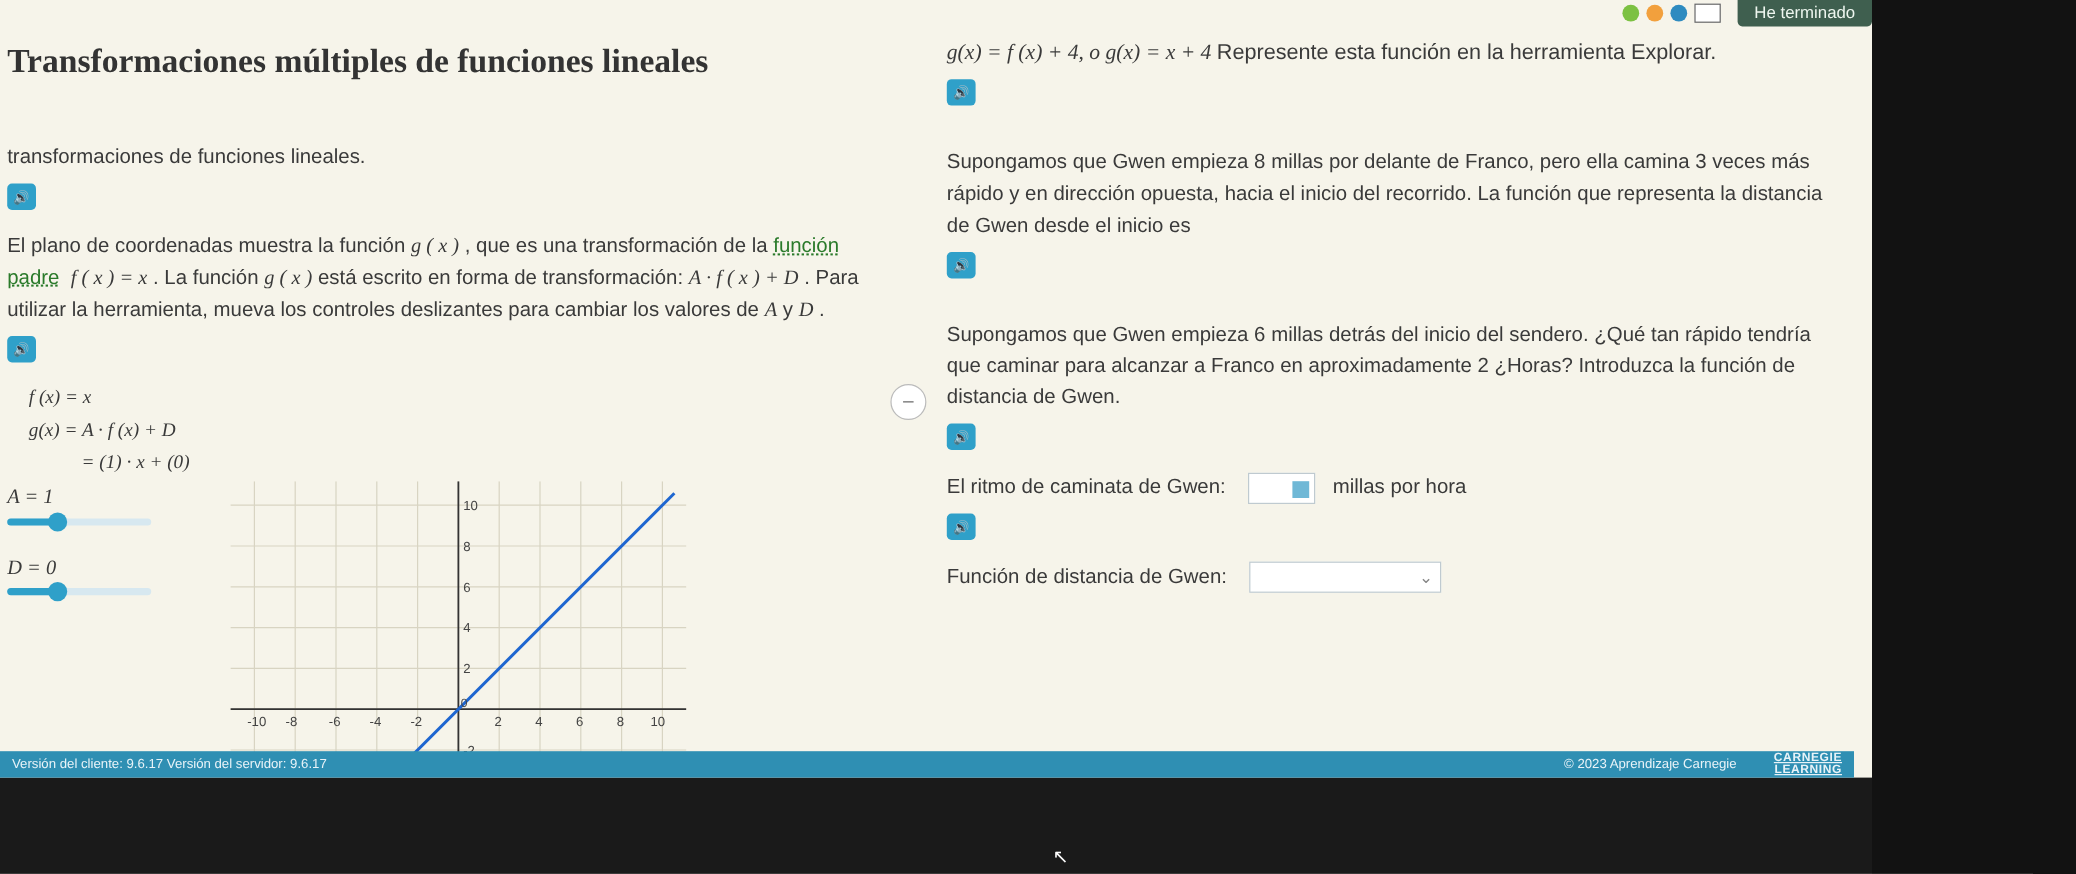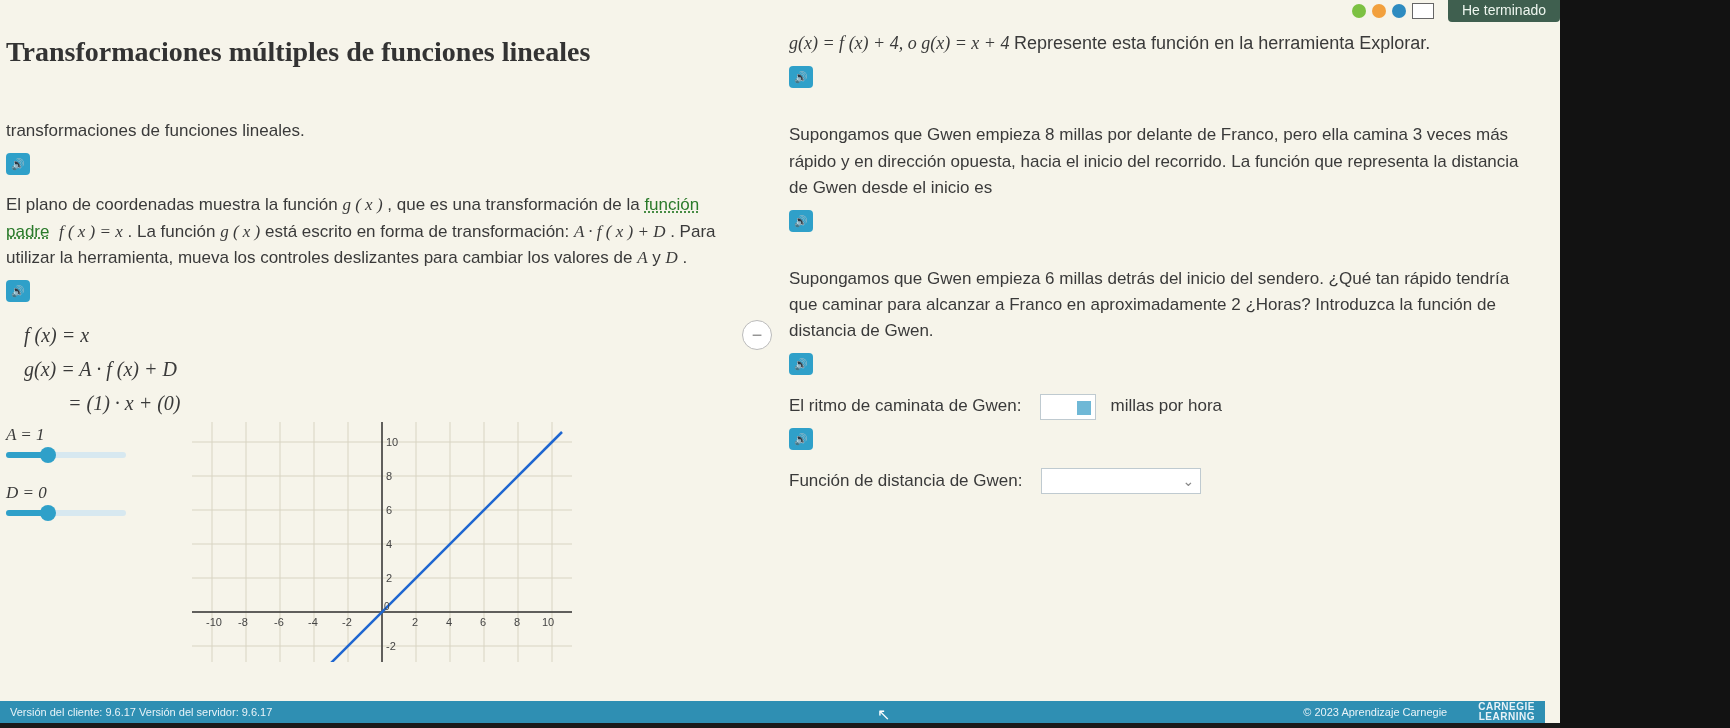--- a/index.html
+++ b/index.html
@@ -1,51 +1,51 @@
 <!DOCTYPE html>
 <html><head>
 <meta charset="utf-8">
 <style>
   * { box-sizing: border-box; margin: 0; padding: 0; }
   html, body { width: 1730px; height: 728px; font-family: "Segoe UI", Arial, sans-serif; background:#1a1a1a; overflow:hidden; }
   .stage { position:relative; width:1730px; height:728px; }
-  .page { position:absolute; left:0; top:0; width:1560px; height:723px; background:#f6f4ea; color:#333; }
+  .page { position:absolute; left:0; top:0; width:1560px; height:648px; background:#f6f4ea; color:#333; }
   .topbar { position:absolute; top:0; right:0; height:22px; display:flex; align-items:center; gap:6px; }
   .topbar .dot { width:14px; height:14px; border-radius:50%; }
   .dot-g{background:#7cc142;} .dot-o{background:#f2a03d;} .dot-b{background:#2e8bc0;}
   .flagbox{ width:22px; height:16px; border:1px solid #666; background:#fff; }
   .done-btn{ background:#3f5f4f; color:#eef6ef; font-size:14px; padding:2px 14px 4px; margin-left:8px; border-bottom-left-radius:4px; border-bottom-right-radius:4px;}
   .content{ position:absolute; top:30px; left:0; right:0; bottom:22px; display:flex; }
   .col{ flex:1; padding:0 22px 0 6px; font-size:17px; line-height:1.55; color:#3a3a3a;}
   .colR{ border-left:0; padding-left:30px; padding-right:40px;}
   h1.title{ font-family: Georgia, "Times New Roman", serif; font-weight:600; font-size:28px; color:#333; margin-bottom:18px;}
   .para{ margin-bottom:6px; }
   .linkish{ color:#2a7a2a; text-decoration: underline dotted; }
   .audio{ display:inline-block; width:24px; height:22px; background:#2fa0c9; border-radius:4px; color:#fff; font-size:12px; line-height:22px; text-align:center; vertical-align:middle;}
   .audio::before{ content:"🔊"; font-size:11px;}
   .math-i{ font-style:italic; font-family:Georgia,serif;}
-  .eqblock{ margin:14px 0 2px 18px; font-family:Georgia,serif; font-style:italic; font-size:20px; line-height:1.7;}
+  .eqblock{ margin:14px 0 2px 18px; font-family:Georgia,serif; font-style:italic; font-size:16px; line-height:1.7;}
   .sliders{ }
   .srow{ display:flex; align-items:flex-start; gap:16px;}
   .sleft{ width:170px;}
   .slabel{ font-family:Georgia,serif; font-style:italic; font-size:17px; margin-bottom:4px;}
   .track{ position:relative; width:120px; height:6px; background:#d7e8f0; border-radius:3px;}
   .trackfill{ position:absolute; left:0; top:0; bottom:0; width:38px; background:#2fa0c9; border-radius:3px;}
   .thumb{ position:absolute; left:34px; top:-5px; width:16px; height:16px; background:#2fa0c9; border-radius:50%;}
   .graphwrap{ position:relative; width:380px; height:240px;}
   svg.graph{ width:380px; height:240px;}
   .stepcircle{ position:absolute; left:-17px; top:290px; width:30px; height:30px; border-radius:50%; background:#fff; border:1px solid #bbb; color:#888; font-size:18px; line-height:28px; text-align:center;}
   .input-chip{ display:inline-block; border:1px solid #bfcad0; background:#fff; width:56px; height:26px; vertical-align:middle; position:relative;}
   .input-chip::after{ content:""; position:absolute; right:4px; top:6px; width:14px; height:14px; background:#6fb8d6;}
   .select-chip{ display:inline-block; border:1px solid #bfcad0; background:#fff; width:160px; height:26px; vertical-align:middle; position:relative;}
   .select-chip::after{ content:"⌄"; position:absolute; right:6px; top:2px; color:#888; font-size:14px;}
   .spacer{ height:16px;}
   .footer{ position:absolute; left:0; right:15px; bottom:0; height:22px; background:#2f8fb3; color:#e8f3f8; font-size:11px; display:flex; align-items:center; justify-content:space-between; padding:0 10px;}
   .footer .brand{ display:flex; gap:31px; align-items:center;}
-  .brandlogo{ font-weight:700; letter-spacing:.5px; font-size:10px; line-height:1; text-align:right;}
+  .brandlogo{ font-weight:700; letter-spacing:.5px; font-size:10px; line-height:1; text-align:right;text-decoration:underline;}
   .right-dark{ position:absolute; top:0; right:0; bottom:0; width:170px; background:#121212;}
   .cursor{ position:absolute; left:877px; bottom:4px; color:#fff; font-size:16px; pointer-events:none;}
   .colR .math-line{ font-family:Georgia,serif; font-size:18px;}
 </style>
 </head>
 <body>
 
 <div class="stage">
   <div class="right-dark"></div>
   <div class="page">

